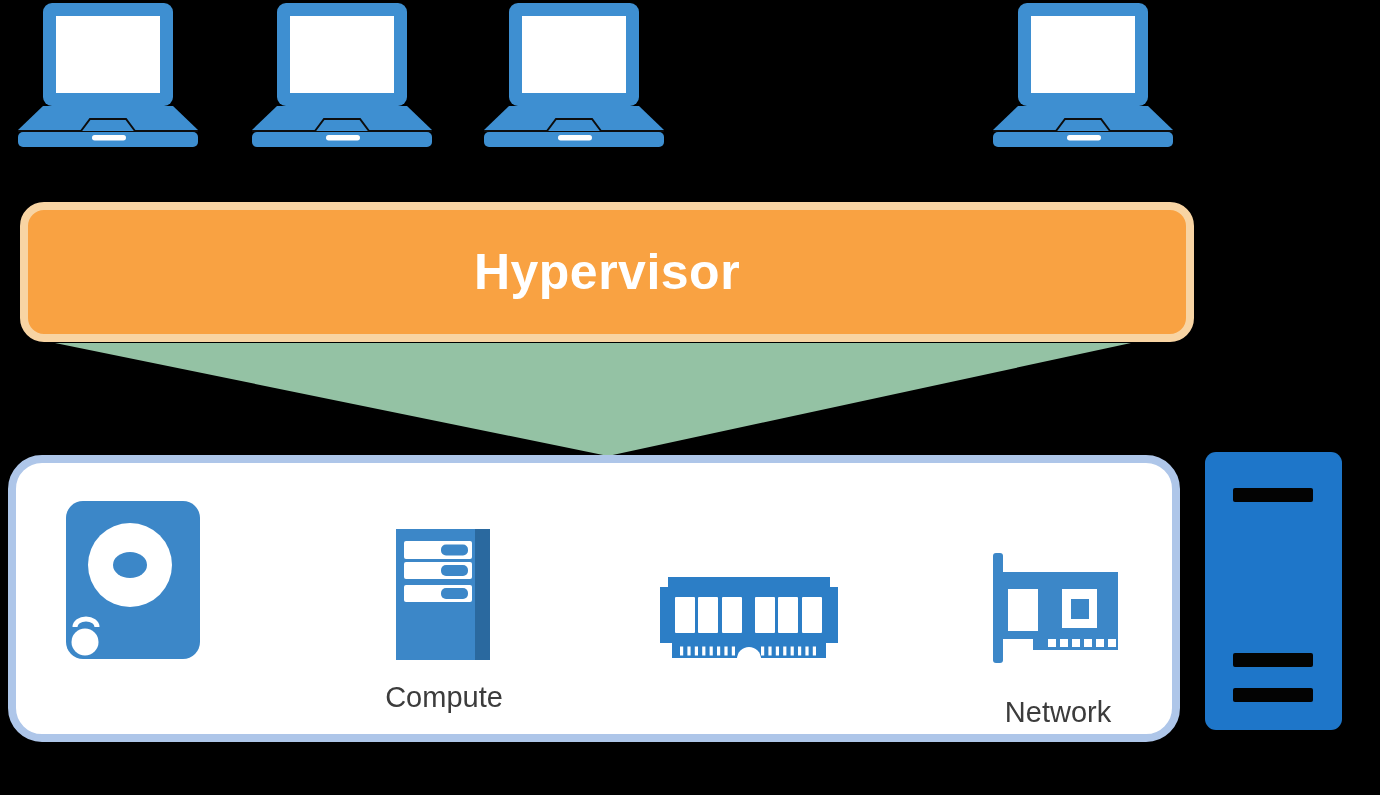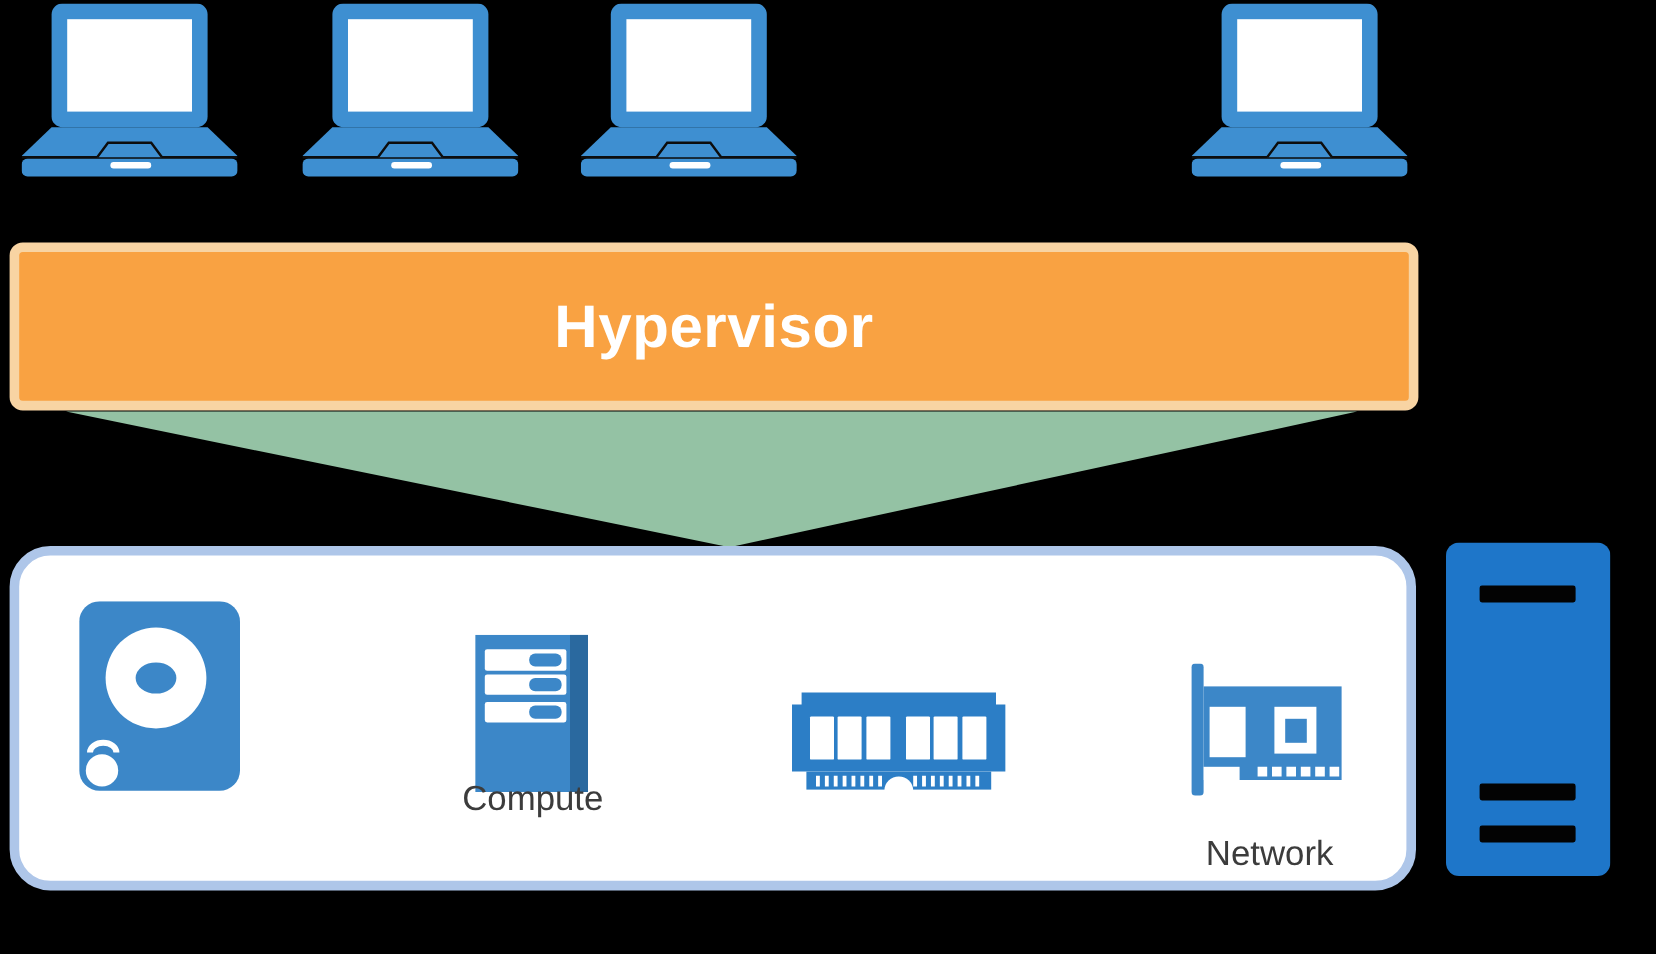--- a/index.html
+++ b/index.html
@@ -17,24 +17,24 @@
   .comp-side{fill:var(--compute-side,#2A699F);}
   .tower-fill{fill:var(--tower-blue,#1E76C9);}
 
   .laptop{width:180px;height:145px;top:3px;}
   .laptop-1{left:18px;}
   .laptop-2{left:252px;}
   .laptop-3{left:484px;}
   .laptop-4{left:993px;}
 
   .hypervisor-bar{
-    left:8px;top:202px;width:1158px;height:124px;
+    left:20px;top:202px;width:1158px;height:124px;
     background:var(--orange-fill,#F9A242);
     border:8px solid var(--orange-border,#F8D4A3);
-    border-radius:11px;
+    border-radius:24px;
     display:flex;align-items:center;justify-content:center;
   }
   .hypervisor-label{
     color:#fff;font-size:50px;font-weight:bold;letter-spacing:0.5px;
   }
 
   .funnel{left:40px;top:342px;}
 
   .main-box{
     left:8px;top:455px;width:1156px;height:271px;
@@ -47,21 +47,21 @@
   .storage-icon{left:66px;top:501px;}
   .compute-icon{left:396px;top:529px;}
   .memory-icon{left:660px;top:573px;}
   .network-icon{left:990px;top:553px;}
 
   .res-label{
     position:absolute;width:180px;text-align:center;
     color:var(--label-gray,#3C3C3C);font-size:29px;
   }
   .storage-label{left:41px;top:670px;}
-  .compute-label{left:354px;top:650px;}
+  .compute-label{left:354px;top:681px;}
   .memory-label{left:660px;top:669px;}
   .network-label{left:968px;top:677px;margin-top:19px;}
 
   .tower{left:1205px;top:452px;}
 </style>
 </head>
 <body>
 
 <div id="canvas">
 

